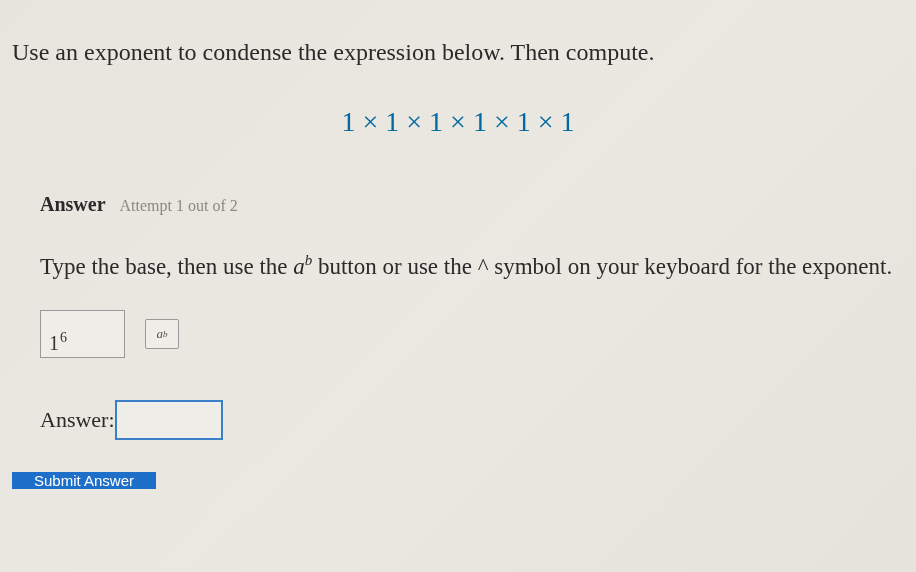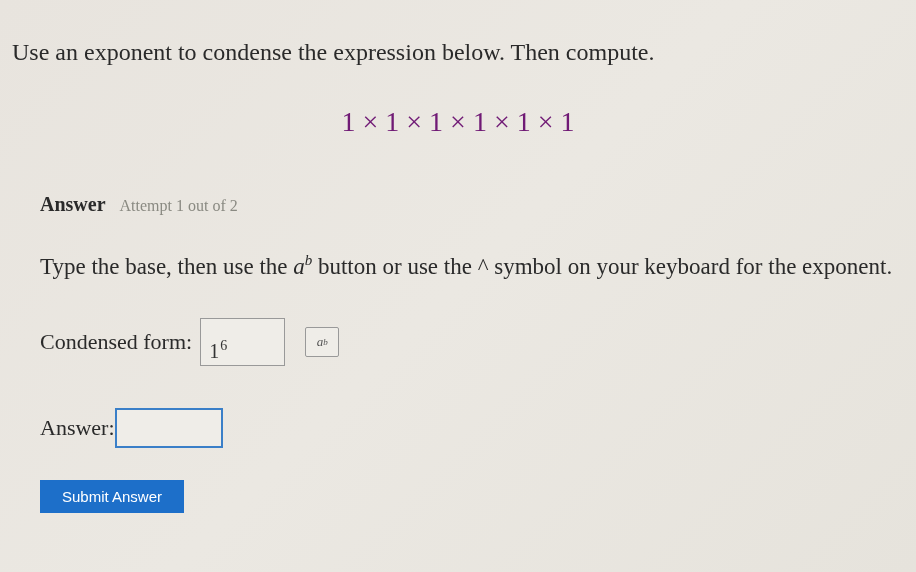--- a/index.html
+++ b/index.html
@@ -17,42 +17,42 @@
       font-size: 24px;
       color: #2a2a2a;
       margin-bottom: 40px;
       font-weight: normal;
       margin-top: 31px;
     }
     .expression {
       text-align: center;
       font-size: 28px;
       font-family: 'Times New Roman', serif;
-      color: #701a75;
+      color: #0369a1;
       margin-bottom: 55px;
     }
     .answer-header {
       margin-left: 28px;
       margin-bottom: 34px;
     }
     .answer-label {
       font-size: 20px;
       font-weight: bold;
       color: #2a2a2a;
     }
     .attempt-text {
       font-size: 16px;
       color: #8a8a82;
       margin-left: 10px;
     }
     .hint-text {
       font-size: 23px;
       color: #2a2a2a;
       margin-left: 28px;
-      margin-bottom: 36px;
+      margin-bottom: 28px;
       line-height: 1.35;
     }
     .hint-text sup {
       font-size: 15px;
       font-style: italic;
     }
     .hint-text em {
       font-style: italic;
     }
     .condensed-row {
@@ -119,25 +119,24 @@
       width: 108px;
       height: 40px;
       border: 2px solid #3a7fc8;
       background: #efede8;
       font-family: 'Times New Roman', serif;
       font-size: 18px;
       padding: 4px 6px;
       outline: none;
     }
     .submit-button {
-      margin-left: 28px;
       background: #1d6fc9;
       color: #fff;
       border: none;
-      padding: 8px 22px;
+      padding: 0 22px;
       font-size: 15px;
       font-family: Arial, sans-serif;
       cursor: pointer;
     }
   </style>
 </head>
 <body>
 
 
 
@@ -148,21 +147,20 @@
 <div class="answer-header">
   <span class="answer-label">Answer</span>
   <span class="attempt-text">Attempt 1 out of 2</span>
 </div>
 
 <div class="hint-text">
   <span>Type the base, then use the </span><em>a</em><sup>b</sup><span> button or use the ^ symbol on your keyboard for the exponent.</span>
 </div>
 
 <div class="condensed-row">
-  <span class="condensed-label">Condensed form:</span>
   <div class="condensed-input">
     <span>1</span>
       <sup>6</sup>
   </div>
   <div class="ab-button">
     <span>a</span>
       <sup>b</sup>
   </div>
 </div>
 

